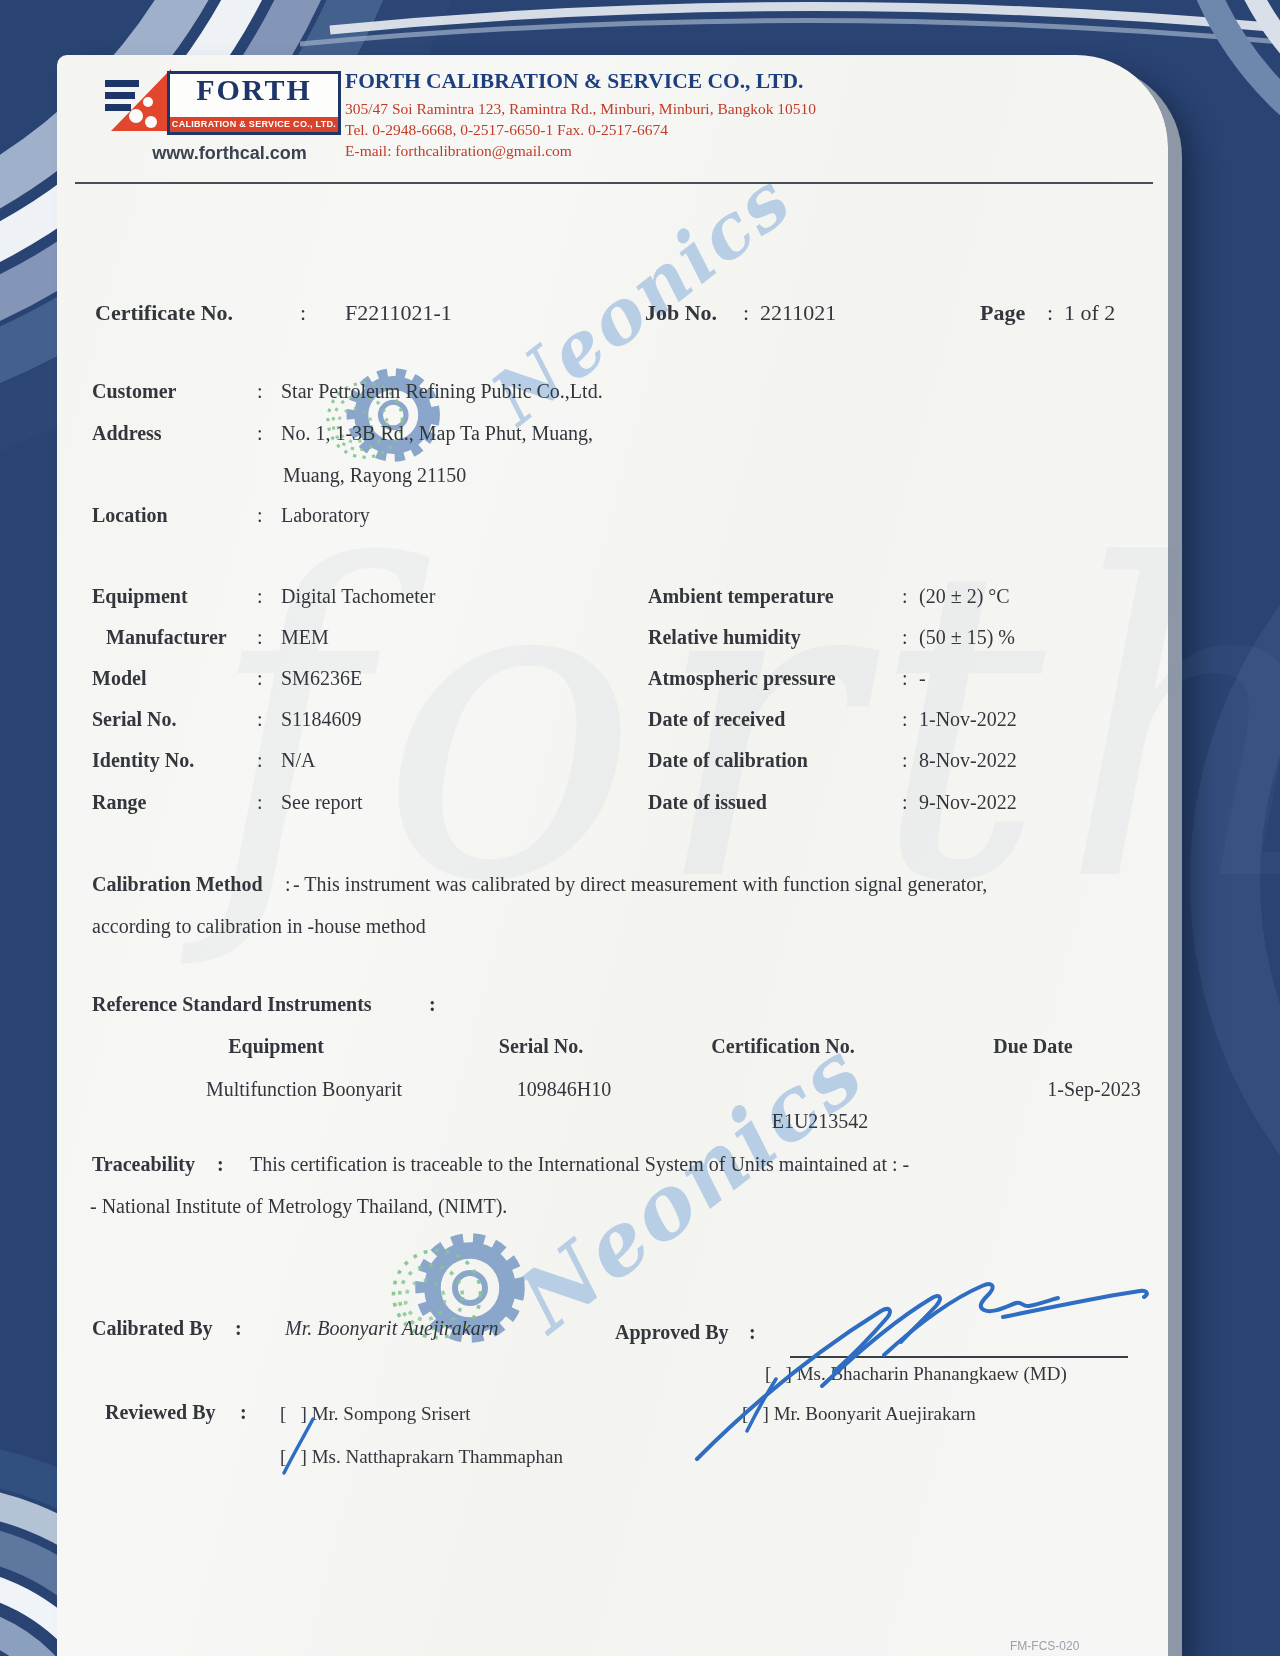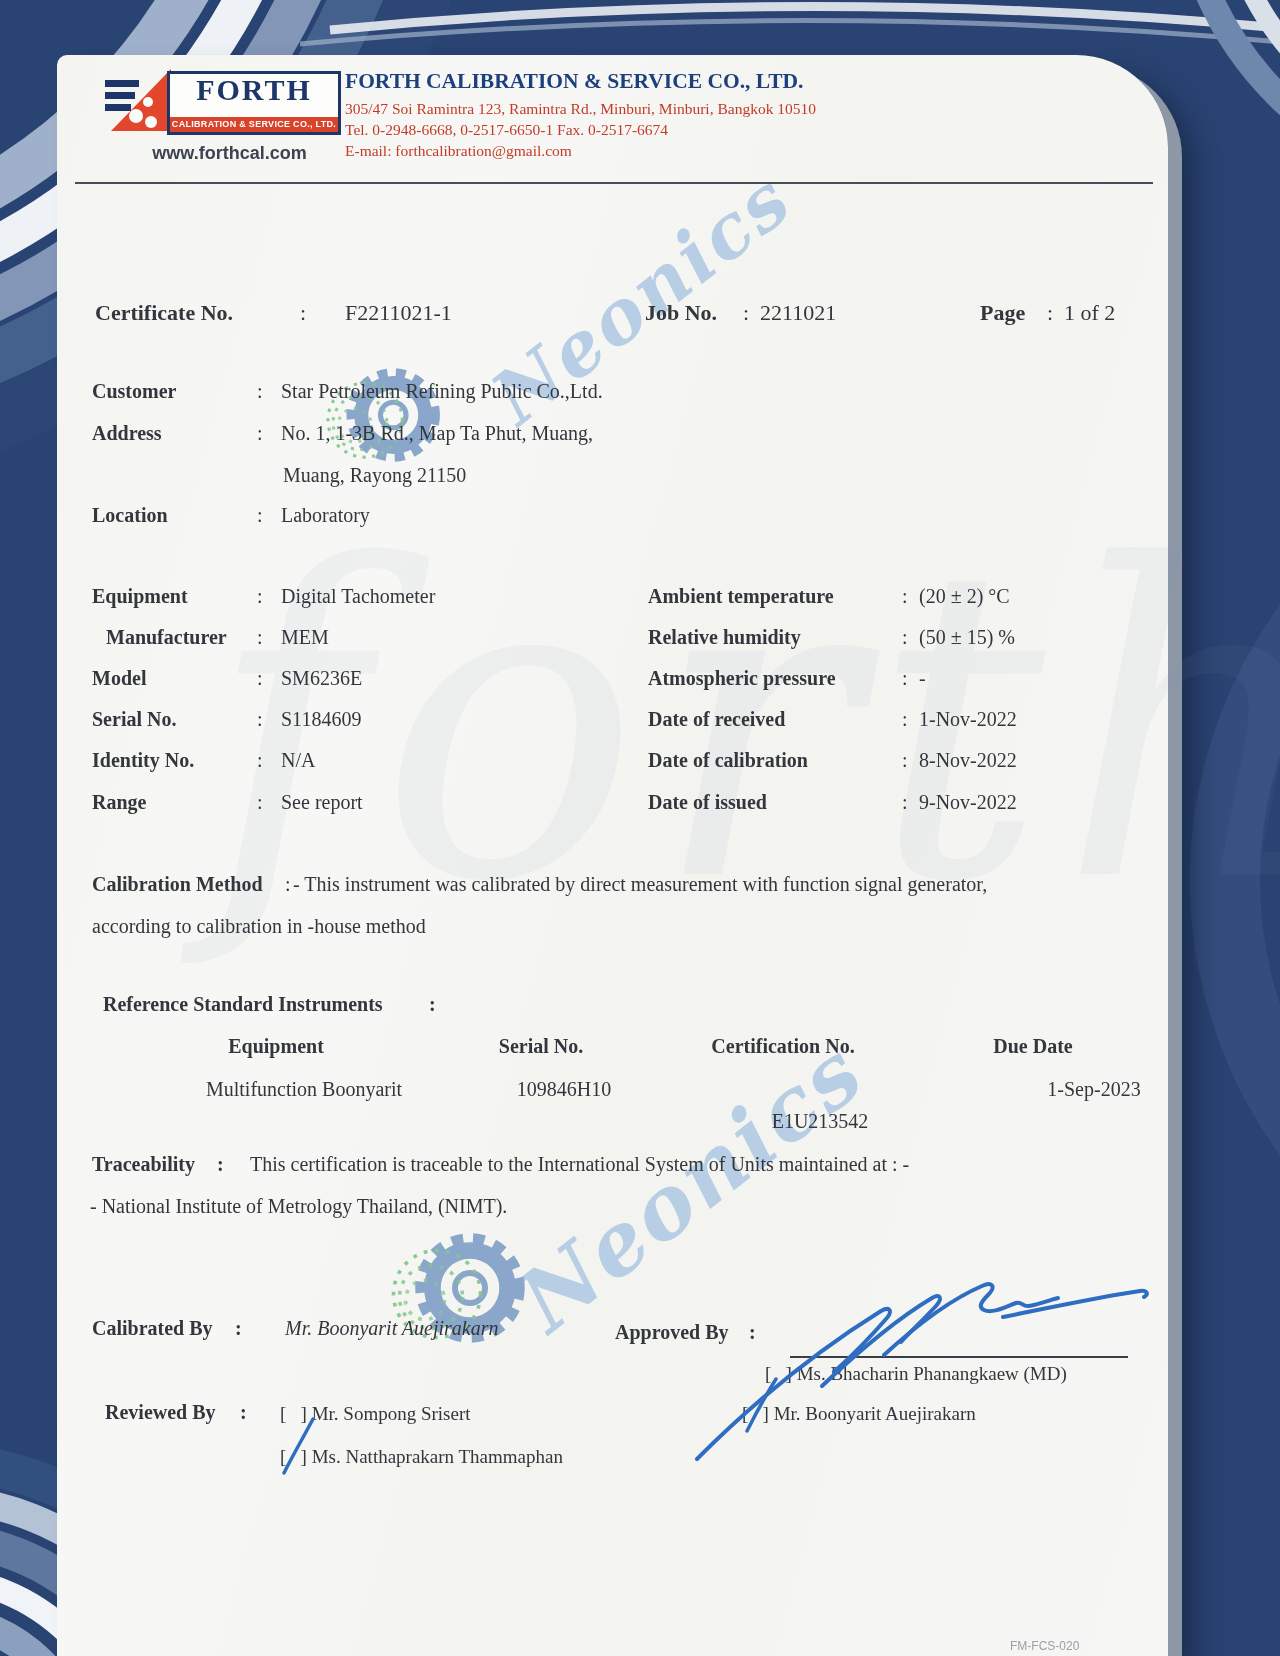--- a/index.html
+++ b/index.html
@@ -190,21 +190,21 @@
       <span class="abs body-txt" style="left:862px;top:694px;">8-Nov-2022</span>
       <span class="abs body-txt lbl" style="left:591px;top:736px;">Date of issued</span>
       <span class="abs body-txt" style="left:845px;top:736px;">:</span>
       <span class="abs body-txt" style="left:862px;top:736px;">9-Nov-2022</span>
 
       <span class="abs body-txt lbl" style="left:35px;top:818px;">Calibration Method</span>
       <span class="abs body-txt" style="left:228px;top:818px;">:</span>
       <span class="abs body-txt" style="left:236px;top:818px;">- This instrument was calibrated by direct measurement with function signal generator,</span>
       <span class="abs body-txt" style="left:35px;top:860px;">according to calibration in -house method</span>
 
-      <span class="abs body-txt lbl" style="left:46px;top:938px;">Reference Standard Instruments</span>
+      <span class="abs body-txt lbl" style="left:35px;top:938px;">Reference Standard Instruments</span>
       <span class="abs body-txt lbl" style="left:372px;top:938px;">:</span>
 
       <span class="abs body-txt lbl center" style="left:219px;top:980px;">Equipment</span>
       <span class="abs body-txt lbl center" style="left:484px;top:980px;">Serial No.</span>
       <span class="abs body-txt lbl center" style="left:726px;top:980px;">Certification No.</span>
       <span class="abs body-txt lbl center" style="left:976px;top:980px;">Due Date</span>
 
       <span class="abs body-txt center" style="left:247px;top:1023px;">Multifunction Boonyarit</span>
       <span class="abs body-txt center" style="left:507px;top:1023px;">109846H10</span>
       <span class="abs body-txt center" style="left:763px;top:1023px;margin-top:32px;">E1U213542</span>

